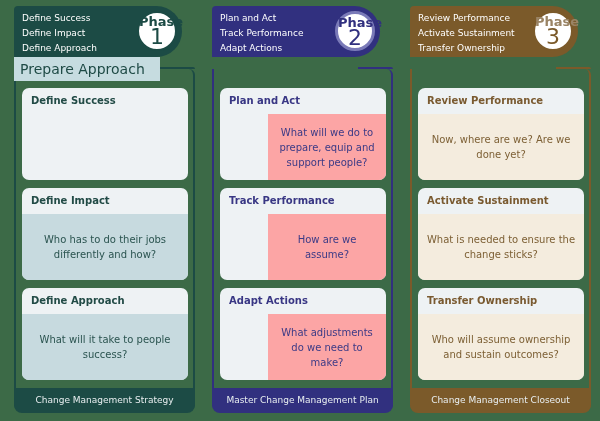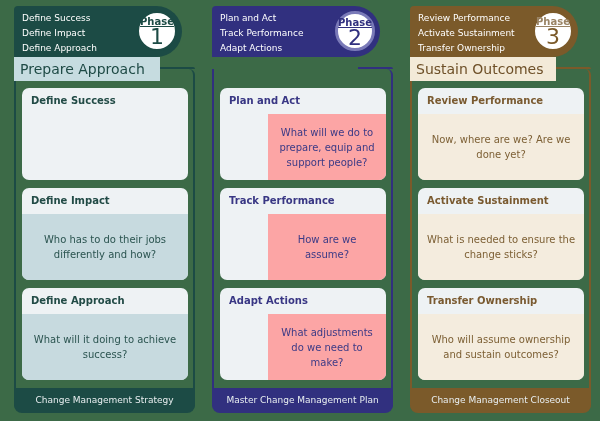--- a/index.html
+++ b/index.html
@@ -13,21 +13,21 @@
   .col3 { left:410px; }
   .head {
     position:absolute; left:0; top:0; width:168px; height:51px;
     border-radius:4px 26px 26px 0; box-sizing:border-box; padding:5px 0 0 8px;
   }
   .head .act { font-size:9px; line-height:15px; color:#fff; white-space:nowrap; }
   .badge {
     position:absolute; right:5px; top:5px; width:40px; height:40px; border-radius:50%;
     background:#fff; text-align:center; box-sizing:border-box;
   }
-  .badge .lbl { font-size:10px; font-weight:bold; display:block; margin-top:5px; line-height:8px;text-decoration:underline; }
+  .badge .lbl { font-size:13px; font-weight:bold; display:block; margin-top:5px; line-height:8px; }
   .badge .num { font-size:22px; line-height:22px; display:block; }
   .title {
     position:absolute; left:0; top:51px; width:146px; height:24px;
     font-size:14px; line-height:24px; padding-left:6px; box-sizing:border-box; white-space:nowrap;
   }
   .frame {
     position:absolute; left:0; top:63px; width:181px; height:343px;
     border-style:solid; border-width:0 2px 2px 2px; box-sizing:border-box; border-radius:0 6px 8px 8px;
   }
   .frame .topline { position:absolute; left:144px; top:-2px; right:-2px; height:2px; border-radius:0 6px 0 0; }
@@ -90,21 +90,21 @@
   <div class="title">Prepare Approach</div>
   <div class="card c1">
     <div class="ch">Define Success</div>
   </div>
   <div class="card c2">
     <div class="ch">Define Impact</div>
     <div class="cb">Who has to do their jobs differently and how?</div>
   </div>
   <div class="card c3">
     <div class="ch">Define Approach</div>
-    <div class="cb">What will it doing to achieve success?</div>
+    <div class="cb">What will it take to people success?</div>
   </div>
   <div class="foot">Change Management Strategy</div>
 </div>
 
 <div class="col col2">
   <div class="frame">
       <div class="topline"></div>
     </div>
   <div class="head">
     <div class="act">Plan and Act</div>
@@ -136,21 +136,20 @@
     </div>
   <div class="head">
     <div class="act">Review Performance</div>
     <div class="act">Activate Sustainment</div>
     <div class="act">Transfer Ownership</div>
     <div class="badge">
       <span class="lbl">Phase</span>
       <span class="num">3</span>
     </div>
   </div>
-  <div class="title">Sustain Outcomes</div>
   <div class="card c1">
     <div class="ch">Review Performance</div>
     <div class="cb">Now, where are we? Are we done yet?</div>
   </div>
   <div class="card c2">
     <div class="ch">Activate Sustainment</div>
     <div class="cb">What is needed to ensure the change sticks?</div>
   </div>
   <div class="card c3">
     <div class="ch">Transfer Ownership</div>

